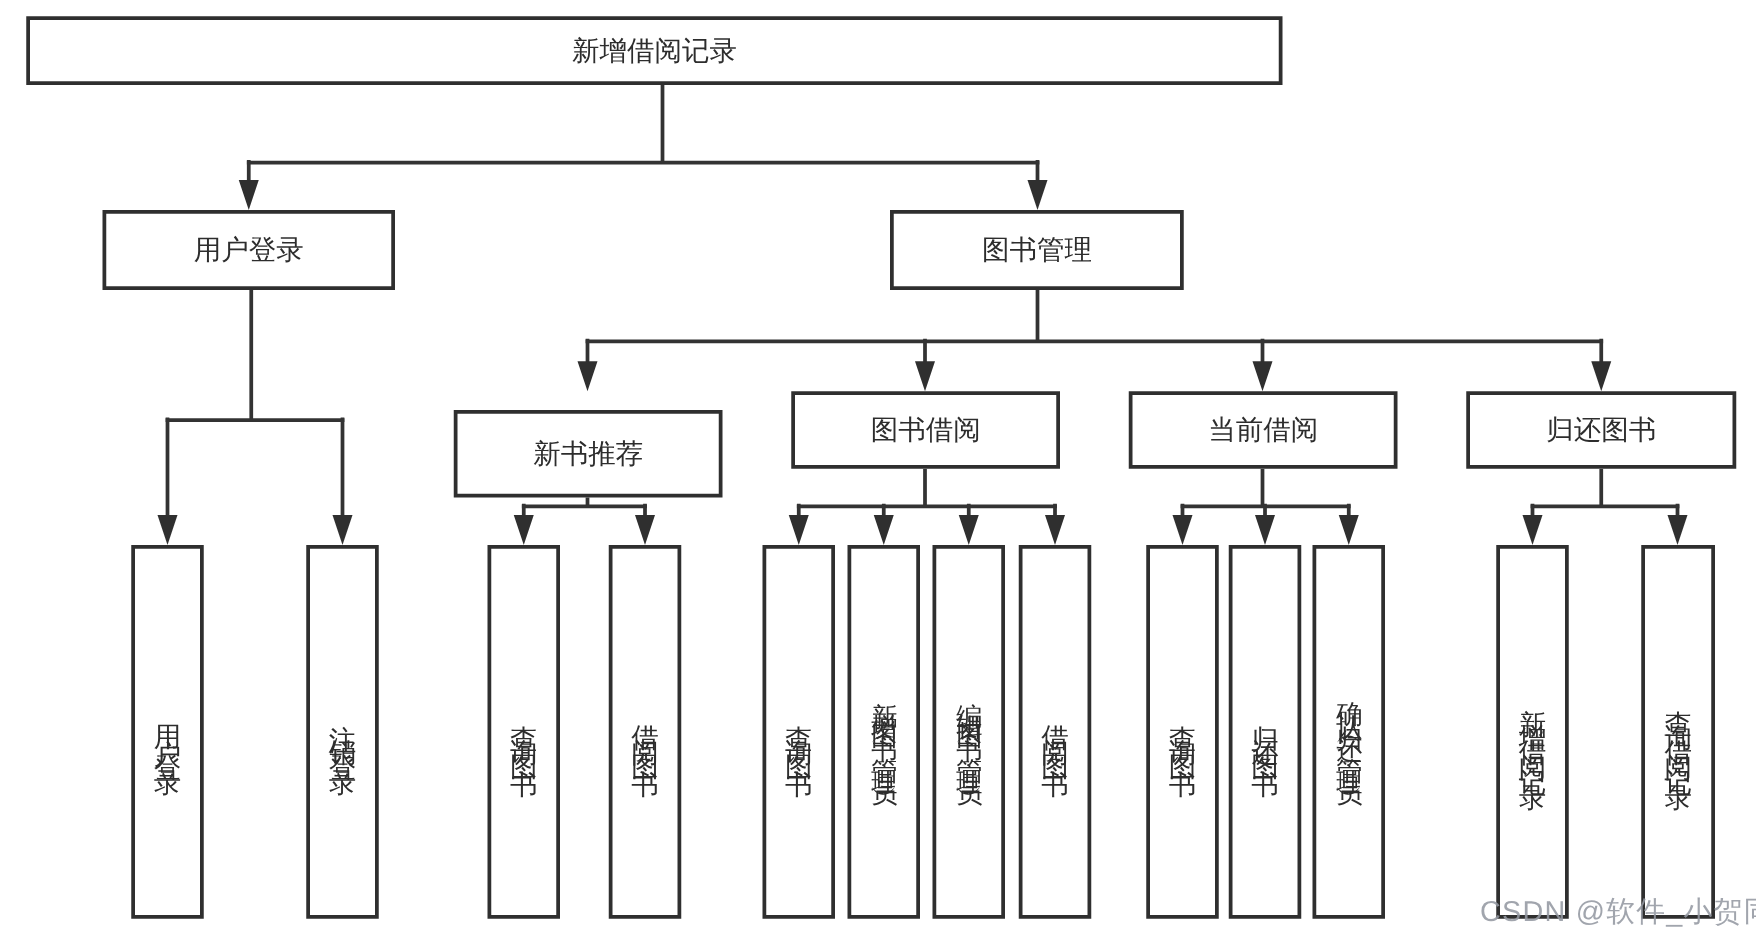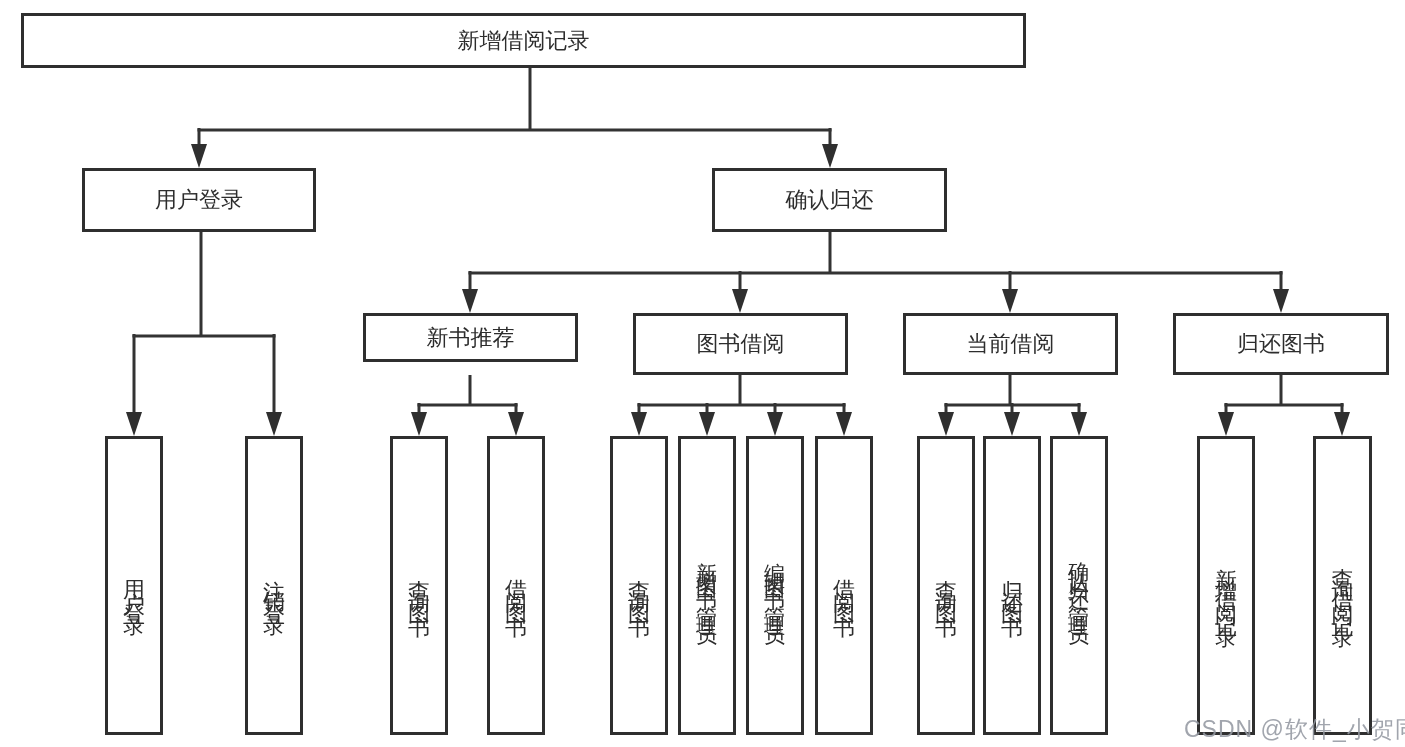--- a/index.html
+++ b/index.html
@@ -114,24 +114,24 @@
   </svg>
 
   <div class="box hbox" style="left:21px;top:13px;width:1005px;height:55px">
     <span>新增借阅记录</span>
   </div>
 
   <div class="box hbox" style="left:82px;top:168px;width:234px;height:64px">
     <span>用户登录</span>
   </div>
   <div class="box hbox" style="left:712px;top:168px;width:235px;height:64px">
-    <span>确认归还</span>
+    <span>图书管理</span>
   </div>
 
-  <div class="box hbox" style="left:363px;top:313px;width:215px;height:49px">
+  <div class="box hbox" style="left:363px;top:328px;width:215px;height:70px">
     <span>新书推荐</span>
   </div>
   <div class="box hbox" style="left:903px;top:313px;width:215px;height:62px">
     <span>当前借阅</span>
   </div>
   <div class="box hbox" style="left:633px;top:313px;width:215px;height:62px">
     <span>图书借阅</span>
   </div>
   <div class="box hbox" style="left:1173px;top:313px;width:216px;height:62px">
     <span>归还图书</span>

